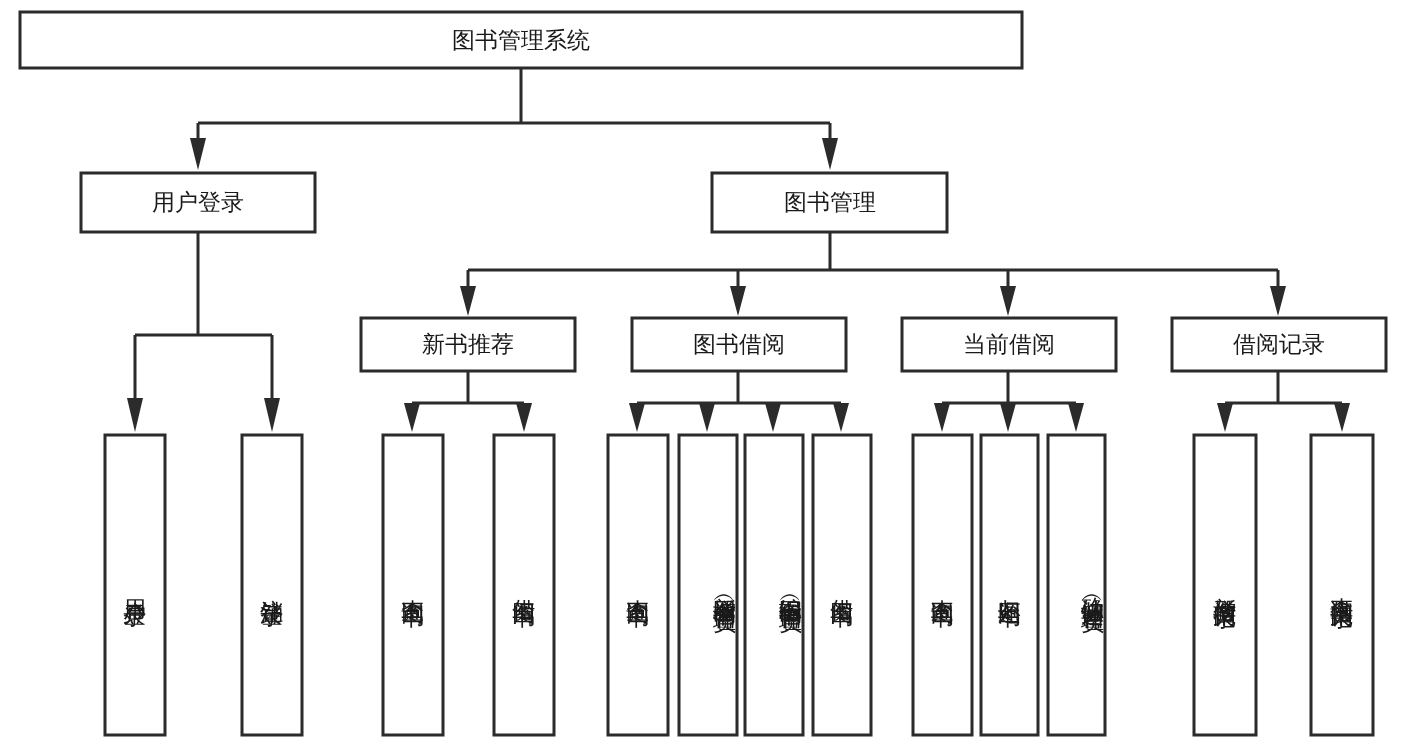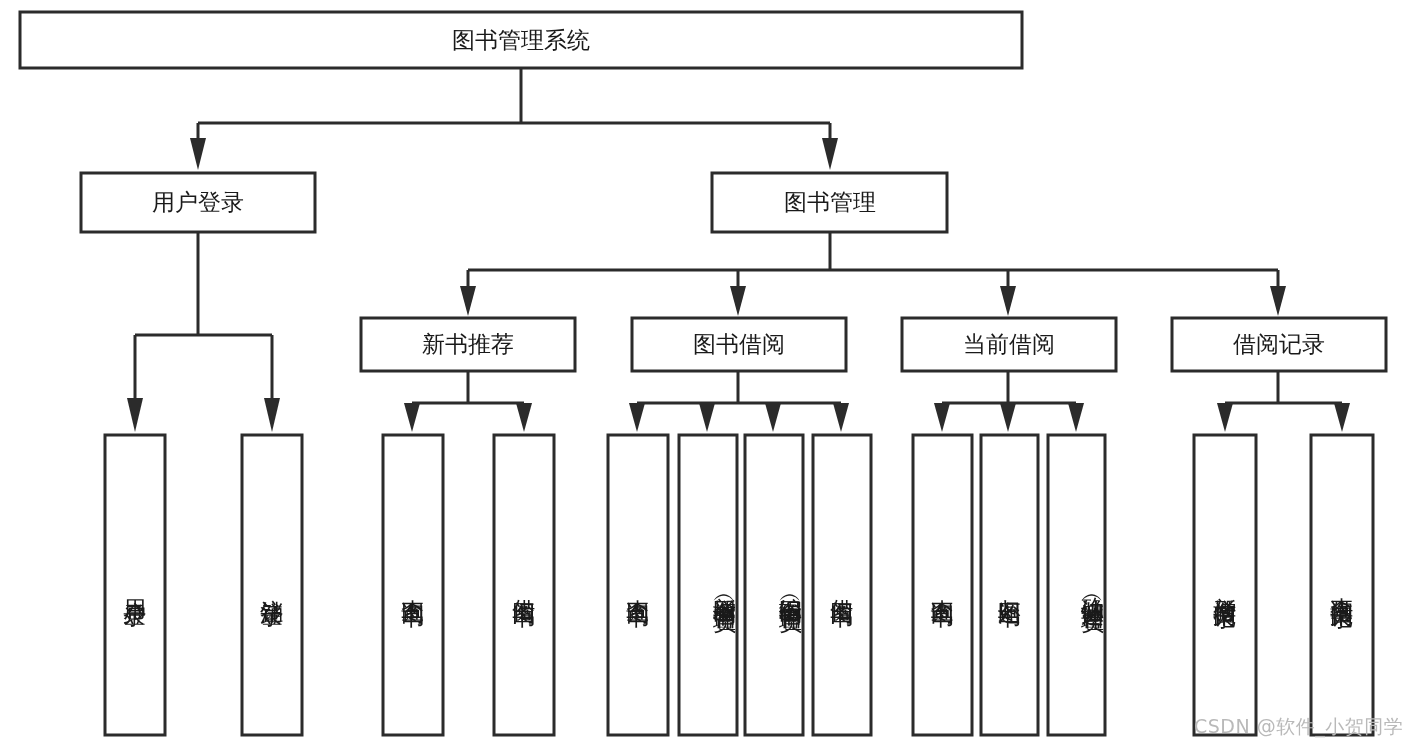--- a/index.html
+++ b/index.html
@@ -208,15 +208,14 @@
   <div class="vlabel" style="left:745px; top:435px; width:58px; height:300px; align-items:flex-start; padding-top:6px;">编辑图书（管理员）</div>
   <div class="vlabel" style="left:813px; top:435px; width:58px; height:300px;">借阅图书</div>
 
   <div class="vlabel" style="left:913px; top:435px; width:59px; height:300px;">查询图书</div>
   <div class="vlabel" style="left:981px; top:435px; width:57px; height:300px;">归还图书</div>
   <div class="vlabel" style="left:1048px; top:435px; width:57px; height:300px; align-items:flex-start; padding-top:6px;">确认归还（管理员）</div>
 
   <div class="vlabel" style="left:1194px; top:435px; width:62px; height:300px;">新增借阅记录</div>
   <div class="vlabel" style="left:1311px; top:435px; width:62px; height:300px;">查询借阅记录</div>
 
-  <div class="watermark" style="left:1194px; top:714px;">CSDN @软件_小贺同学</div>
 
 </div>
 
 </body></html>

